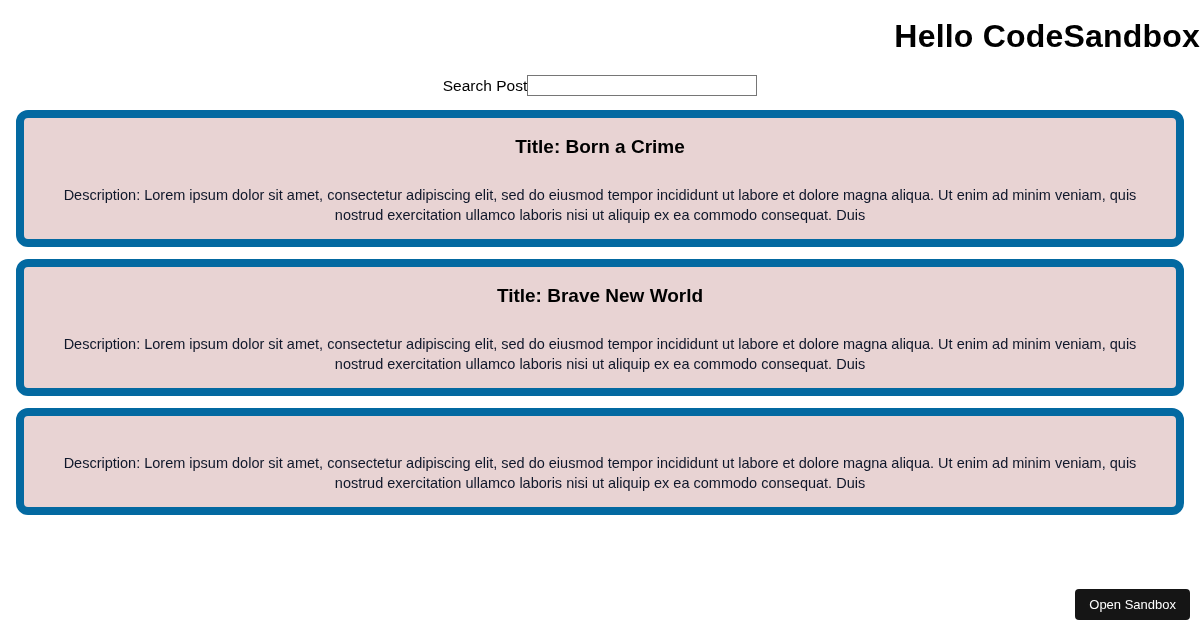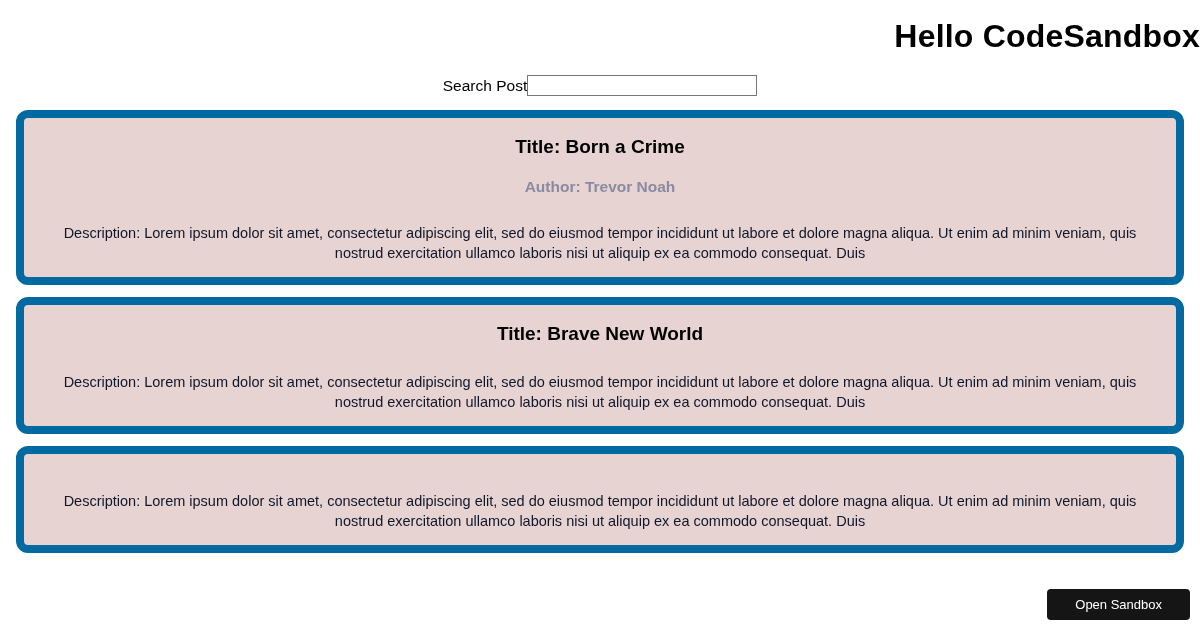--- a/index.html
+++ b/index.html
@@ -79,42 +79,41 @@
     margin: 28px 8px 0 8px;
     line-height: 1.35;
   }
   .open-sandbox {
     position: absolute;
     right: 10px;
     bottom: 10px;
     background: #151515;
     color: #ffffff;
     font-size: 13px;
-    padding: 9px 28px;
+    padding: 9px 14px;
     border-radius: 4px;
     line-height: 1;
     cursor: pointer;
     user-select: none;
   }
 </style>
 </head>
 <body>
 
 <h1 class="page-title">Hello CodeSandbox</h1>
 
 <div class="search-row">
   <span class="search-label">Search Post</span>
   <input class="search-input" type="text" value="" placeholder="" style="">
 </div>
 
 <div class="cards">
 
   <div class="card">
     <div class="card-title">Title: Born a Crime</div>
-    <div class="card-author">Author: Trevor Noah</div>
     <div class="card-desc">Description: Lorem ipsum dolor sit amet, consectetur adipiscing elit, sed do eiusmod tempor incididunt ut labore et dolore magna aliqua. Ut enim ad minim veniam, quis nostrud exercitation ullamco laboris nisi ut aliquip ex ea commodo consequat. Duis</div>
   </div>
 
   <div class="card">
     <div class="card-title">Title: Brave New World</div>
     <div class="card-desc">Description: Lorem ipsum dolor sit amet, consectetur adipiscing elit, sed do eiusmod tempor incididunt ut labore et dolore magna aliqua. Ut enim ad minim veniam, quis nostrud exercitation ullamco laboris nisi ut aliquip ex ea commodo consequat. Duis</div>
   </div>
 
   <div class="card">
     <div class="card-desc">Description: Lorem ipsum dolor sit amet, consectetur adipiscing elit, sed do eiusmod tempor incididunt ut labore et dolore magna aliqua. Ut enim ad minim veniam, quis nostrud exercitation ullamco laboris nisi ut aliquip ex ea commodo consequat. Duis</div>

